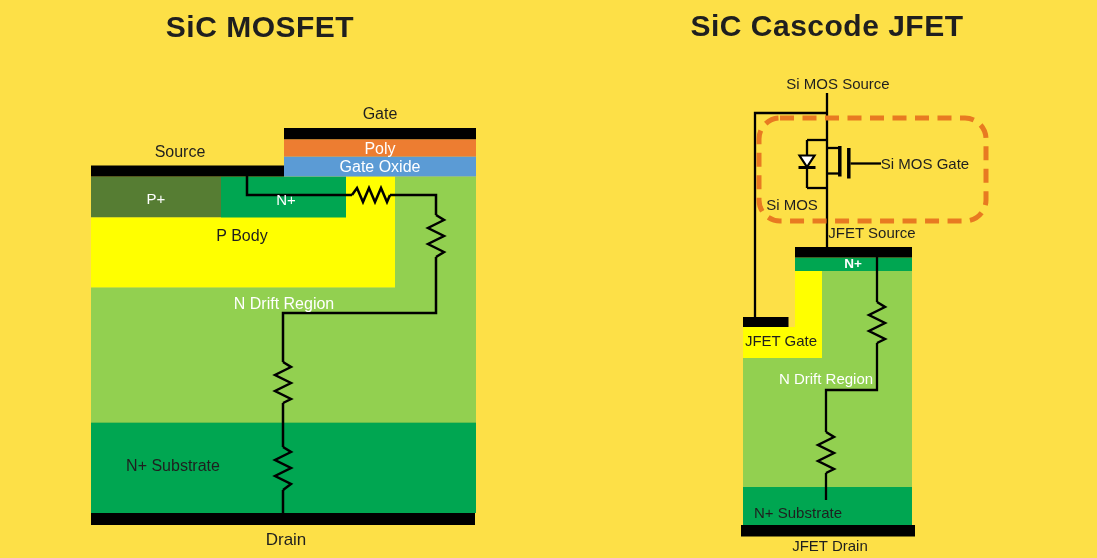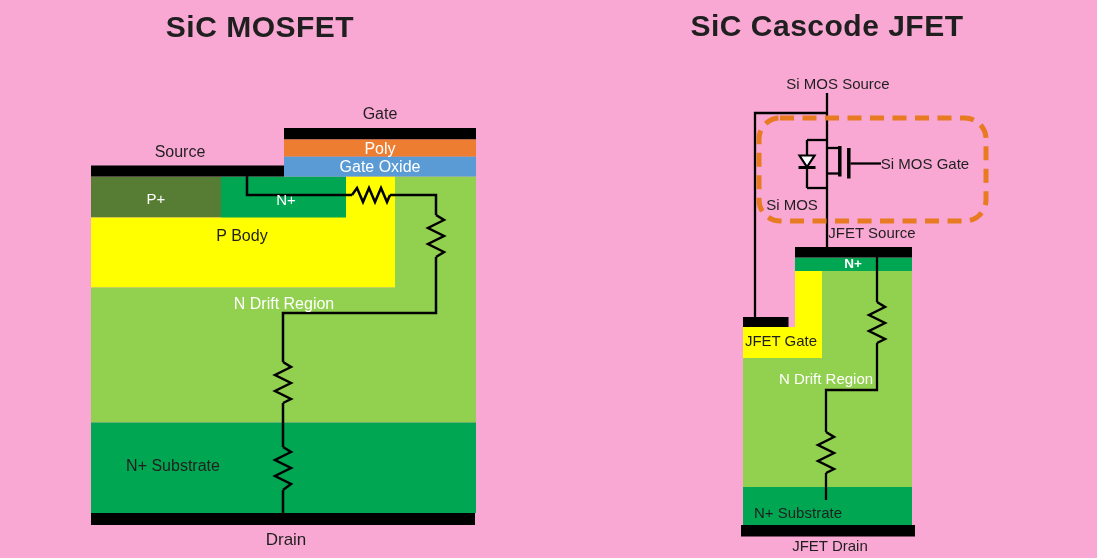--- a/index.html
+++ b/index.html
@@ -1,16 +1,16 @@
 <!DOCTYPE html>
 <html><head>
 <meta charset="utf-8">
 <style>
   html,body{margin:0;padding:0;background:#ffffff;}
-  .canvas-wrap{position:relative;width:1097px;height:558px;background:#f9a8d4;overflow:hidden;text-align:center;}
+  .canvas-wrap{position:relative;width:1097px;height:558px;background:#fde047;overflow:hidden;text-align:center;}
   svg{display:block;}
   text{font-family:"Liberation Sans", sans-serif;fill:#1f1f1f;}
   .ttl{font-size:30px;font-weight:bold;letter-spacing:0.5px;}
   .l16{font-size:16px;}
   .l15{font-size:15px;}
   .l17{font-size:17px;}
   .s14{font-size:13.5px;font-weight:bold;}
   .fw{fill:#ffffff;}
   .wire{stroke:#000000;stroke-width:2.5;fill:none;}
   .wire-thin{stroke:#000000;stroke-width:2.3;fill:none;}

